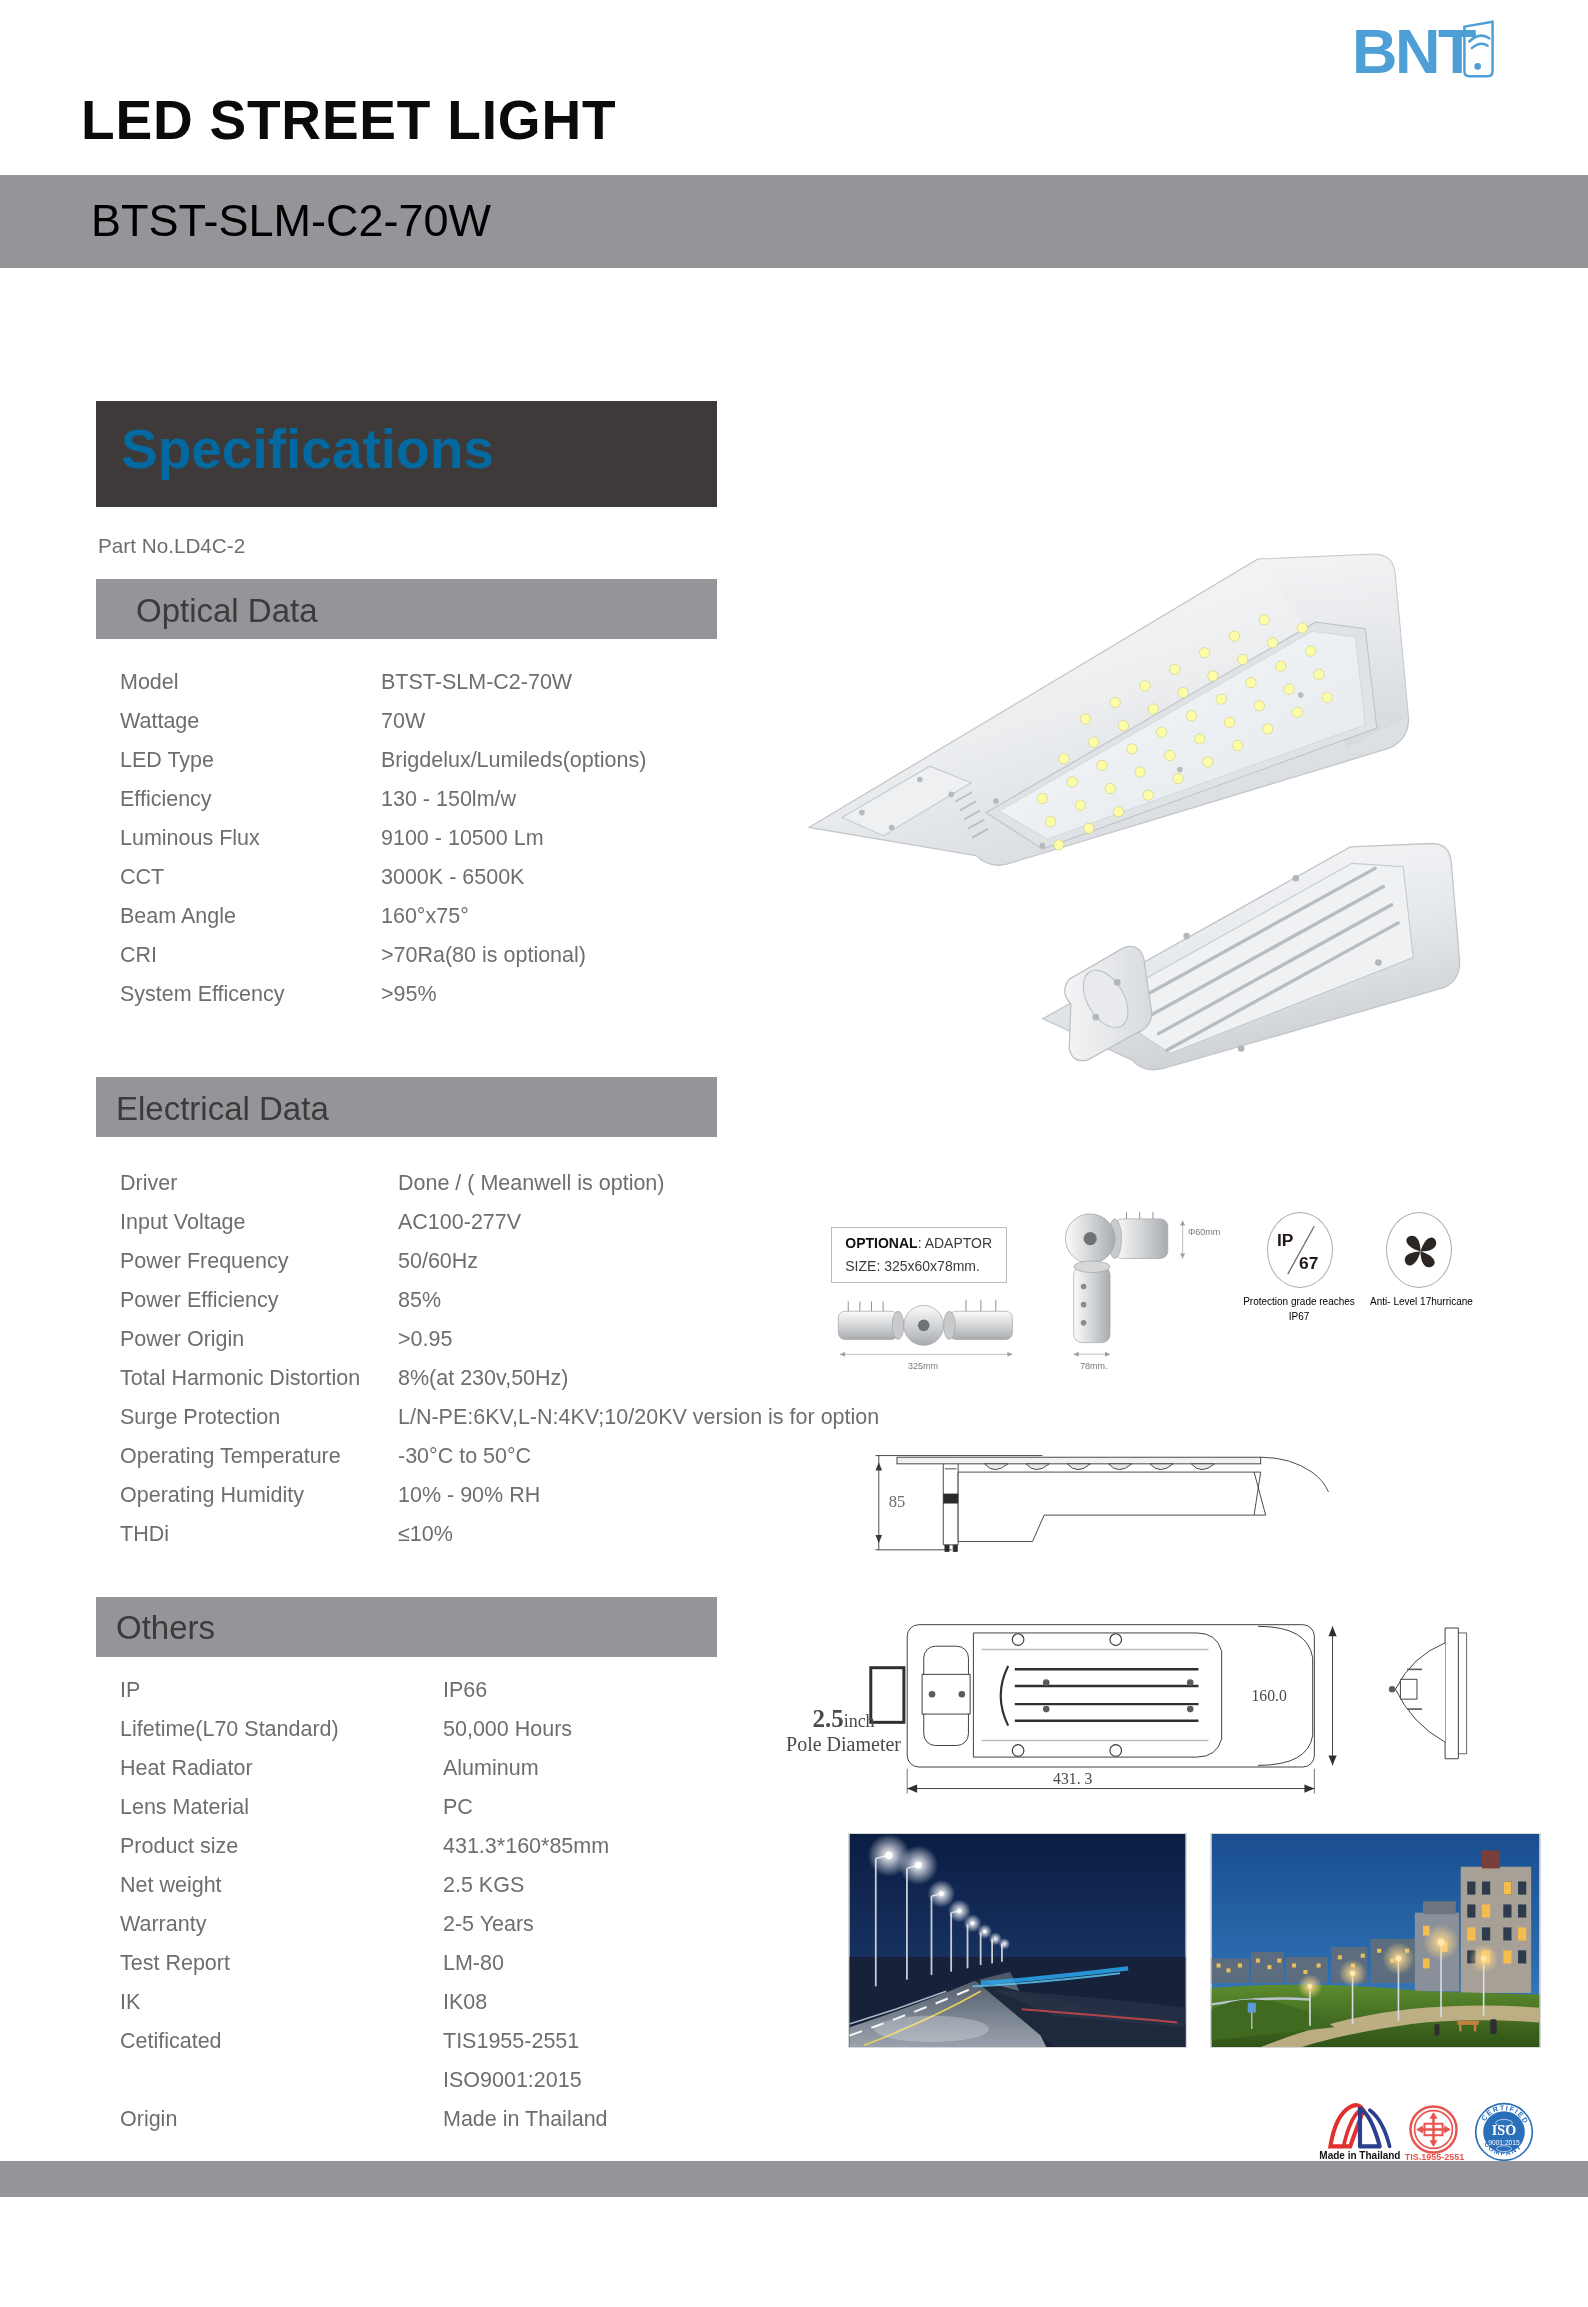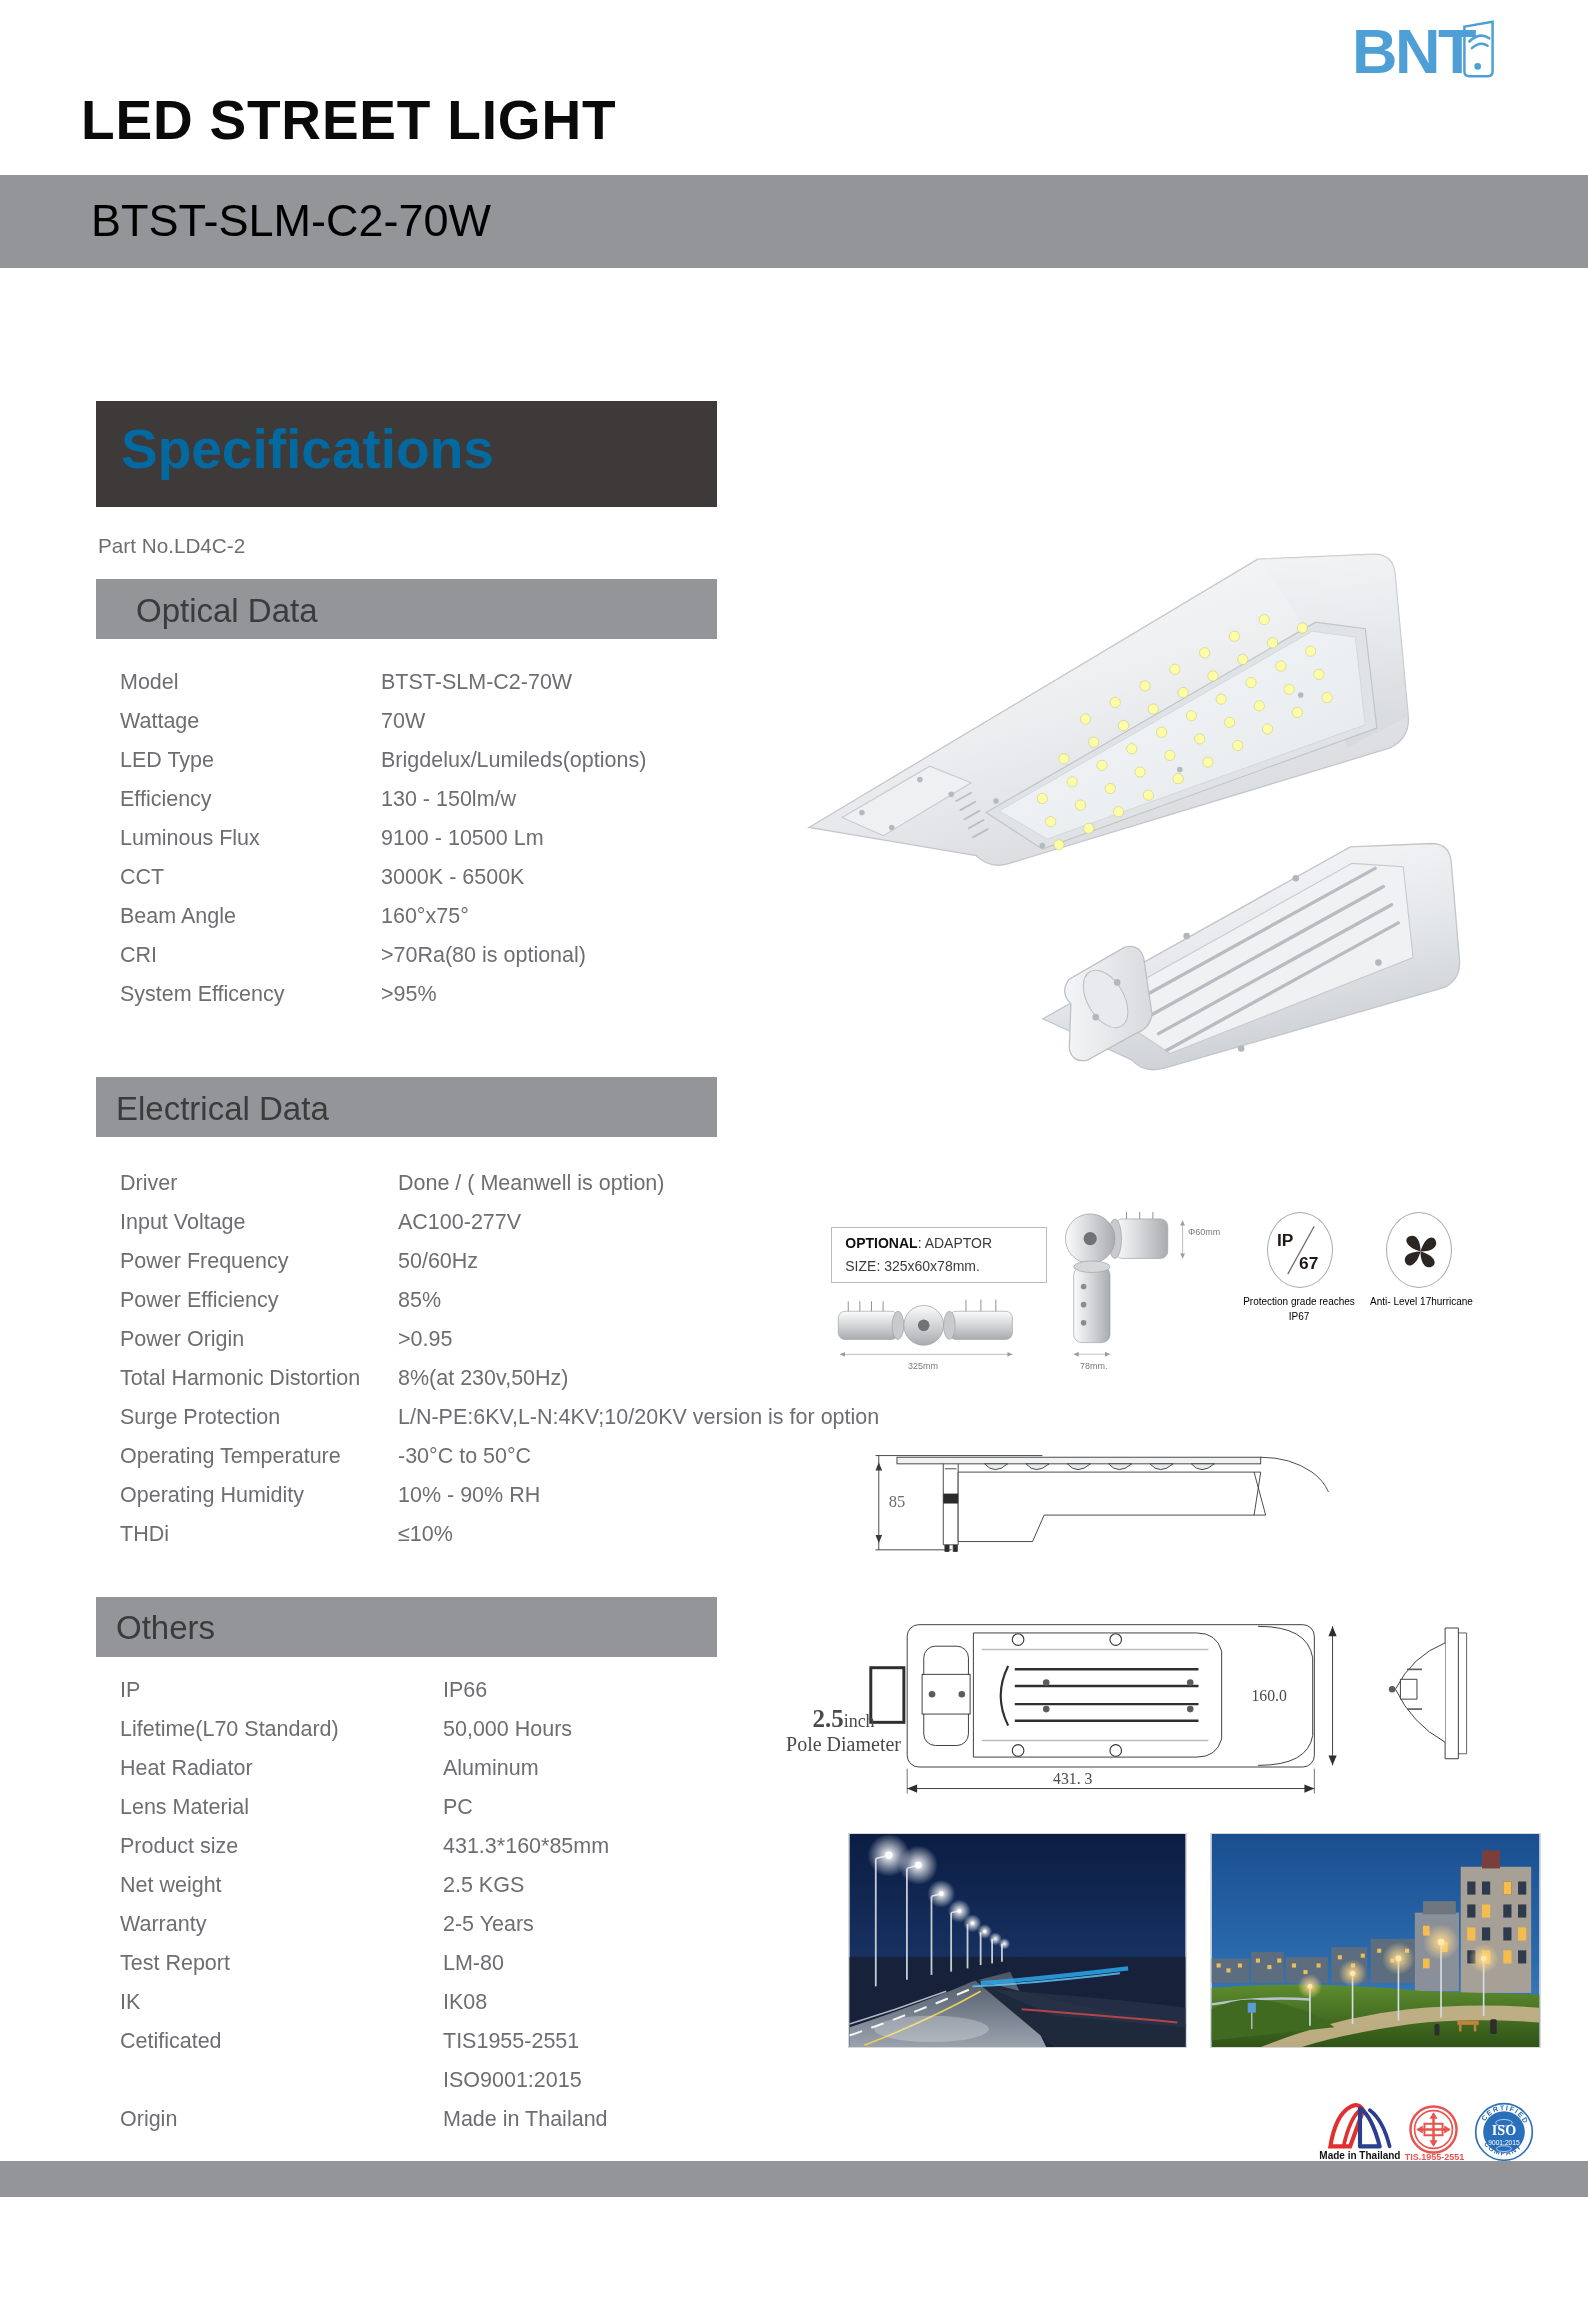--- a/index.html
+++ b/index.html
@@ -78,21 +78,21 @@
   .luminaire-top {
     position:absolute; left:794px; top:521px; width:712px; height:348px;
   }
   .luminaire-bot {
     position:absolute; left:1018px; top:827px; width:496px; height:248px;
   }
 
   
   .adaptor-block { position:absolute; left:827px; top:1204px; width:679px; height:165px; }
   .opt-box {
-    position:absolute; left:4.1px; top:23px; width:216px; height:56px;
+    position:absolute; left:4.1px; top:23px; width:176px; height:56px;
     border:1.3px solid #bcbcbc; background:#fff;
   }
   .opt-line1 { position:absolute; left:13.2px; top:6.6px; font-size:14px; color:#3b3b3b; }
   .opt-line1 b { font-weight:bold; color:#111; }
   .opt-line2 { position:absolute; left:13.2px; top:30px; font-size:14px; color:#3b3b3b; }
   .dim-lbl { position:absolute; font-size:9px; color:#7a7a7a; }
 
   .badge-wrap { position:absolute; }
   .badge-oval {
     width:66px; height:76px; border:1.3px solid #a9a9a9; border-radius:50%;

